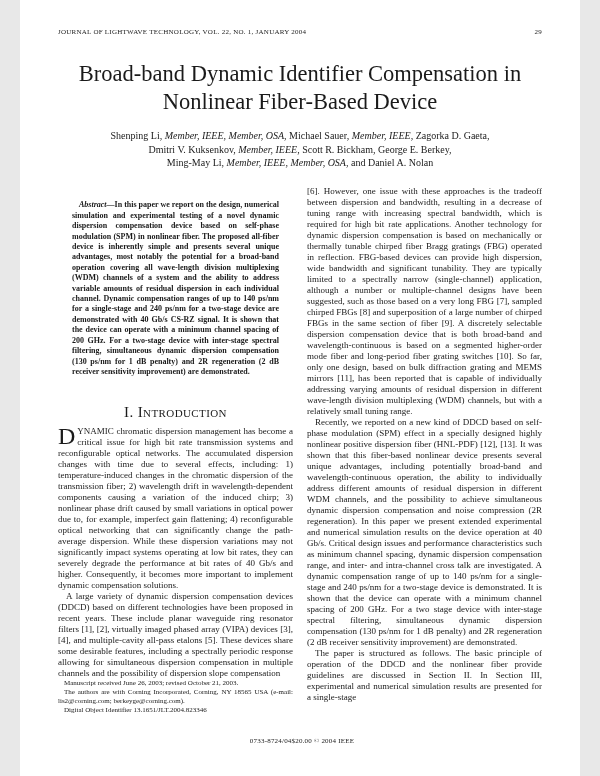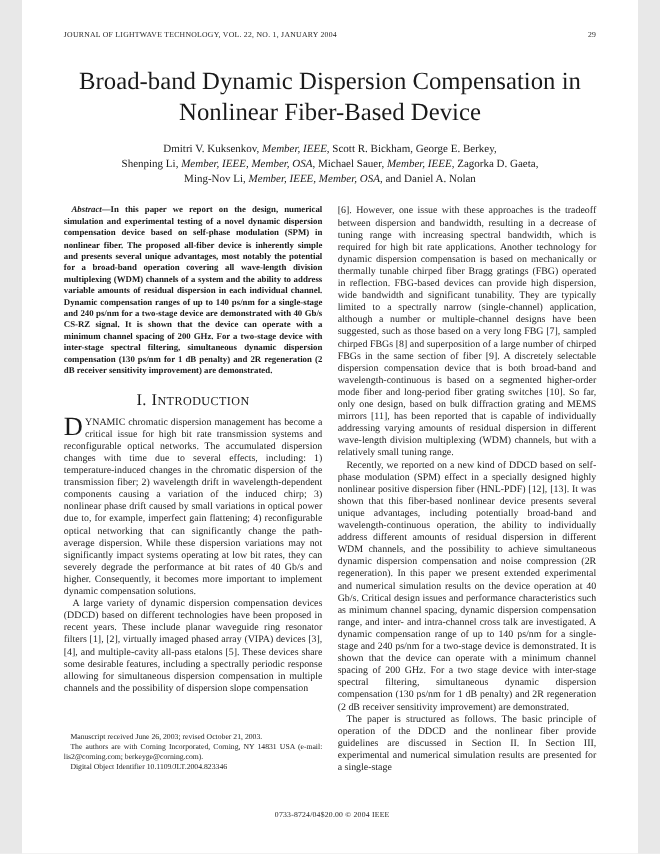--- a/index.html
+++ b/index.html
@@ -42,21 +42,21 @@
     gap: 14px;
     margin-top: 17px;
     text-align: justify;
   }
   .col {
     flex: 1;
     min-width: 0;
   }
   .col-left { display: flex; flex-direction: column; }
   .abstract {
-    margin: 0;
+    margin: 14px;
     font-size: 8px;
     font-weight: bold;
     line-height: 10.4px;
     text-indent: 7px;
   }
   .index-terms { margin-top: 9px; }
   .lead { font-style: italic; font-weight: bold; }
   .section-heading {
     margin: 13px 0 5px 0;
     text-align: center;
@@ -100,41 +100,41 @@
 <body>
 
 <div class="page">
 
   <header class="running-head">
     <span>JOURNAL OF LIGHTWAVE TECHNOLOGY, VOL. 22, NO. 1, JANUARY 2004</span>
     <span>29</span>
   </header>
 
   <h1 class="title">
-    <span class="tl">Broad-band Dynamic Dispersion Compensation in</span>
+    <span class="tl">Broad-band Dynamic Identifier Compensation in</span>
     <span class="tl">Nonlinear Fiber-Based Device</span>
   </h1>
 
   <div class="authors">
+    <div><span>Shenping Li, </span><em>Member, IEEE, Member, OSA</em><span>, Michael Sauer, </span><em>Member, IEEE</em><span>, Zagorka D. Gaeta,</span></div>
     <div><span>Dmitri V. Kuksenkov, </span><em>Member, IEEE</em><span>, Scott R. Bickham, George E. Berkey,</span></div>
-    <div><span>Shenping Li, </span><em>Member, IEEE, Member, OSA</em><span>, Michael Sauer, </span><em>Member, IEEE</em><span>, Zagorka D. Gaeta,</span></div>
-    <div><span>Ming-Nov Li, </span><em>Member, IEEE, Member, OSA</em><span>, and Daniel A. Nolan</span></div>
+    <div><span>Ming-May Li, </span><em>Member, IEEE, Member, OSA</em><span>, and Daniel A. Nolan</span></div>
   </div>
 
   <div class="columns">
 
     <div class="col col-left">
       <p class="abstract"><span class="lead">Abstract—</span><span>In this paper we report on the design, numerical simulation and experimental testing of a novel dynamic dispersion compensation device based on self-phase modulation (SPM) in nonlinear fiber. The proposed all-fiber device is inherently simple and presents several unique advantages, most notably the potential for a broad-band operation covering all wave-length division multiplexing (WDM) channels of a system and the ability to address variable amounts of residual dispersion in each individual channel. Dynamic compensation ranges of up to 140 ps/nm for a single-stage and 240 ps/nm for a two-stage device are demonstrated with 40 Gb/s CS-RZ signal. It is shown that the device can operate with a minimum channel spacing of 200 GHz. For a two-stage device with inter-stage spectral filtering, simultaneous dynamic dispersion compensation (130 ps/nm for 1 dB penalty) and 2R regeneration (2 dB receiver sensitivity improvement) are demonstrated.</span></p>
       <h2 class="section-heading">I. Introduction</h2>
       <p class="body-text"><span class="dropcap">D</span><span>YNAMIC chromatic dispersion management has become a critical issue for high bit rate transmission systems and reconfigurable optical networks. The accumulated dispersion changes with time due to several effects, including: 1) temperature-induced changes in the chromatic dispersion of the transmission fiber; 2) wavelength drift in wavelength-dependent components causing a variation of the induced chirp; 3) nonlinear phase drift caused by small variations in optical power due to, for example, imperfect gain flattening; 4) reconfigurable optical networking that can significantly change the path-average dispersion. While these dispersion variations may not significantly impact systems operating at low bit rates, they can severely degrade the performance at bit rates of 40 Gb/s and higher. Consequently, it becomes more important to implement dynamic compensation solutions.</span></p>
       <p class="body-text indent">A large variety of dynamic dispersion compensation devices (DDCD) based on different technologies have been proposed in recent years. These include planar waveguide ring resonator filters [1], [2], virtually imaged phased array (VIPA) devices [3], [4], and multiple-cavity all-pass etalons [5]. These devices share some desirable features, including a spectrally periodic response allowing for simultaneous dispersion compensation in multiple channels and the possibility of dispersion slope compensation</p>
       <div class="footnote">
         <p>Manuscript received June 26, 2003; revised October 21, 2003.</p>
-        <p>The authors are with Corning Incorporated, Corning, NY 14831 USA (e-mail: lis2@corning.com; berkeyge@corning.com).</p>
-        <p>Digital Object Identifier 10.1109/JLT.2004.823346</p>
+        <p>The authors are with Corning Incorporated, Corning, NY 18565 USA (e-mail: lis2@corning.com; berkeyge@corning.com).</p>
+        <p>Digital Object Identifier 13.1651/JLT.2004.823346</p>
       </div>
     </div>
 
     <div class="col">
       <p class="body-text">[6]. However, one issue with these approaches is the tradeoff between dispersion and bandwidth, resulting in a decrease of tuning range with increasing spectral bandwidth, which is required for high bit rate applications. Another technology for dynamic dispersion compensation is based on mechanically or thermally tunable chirped fiber Bragg gratings (FBG) operated in reflection. FBG-based devices can provide high dispersion, wide bandwidth and significant tunability. They are typically limited to a spectrally narrow (single-channel) application, although a number or multiple-channel designs have been suggested, such as those based on a very long FBG [7], sampled chirped FBGs [8] and superposition of a large number of chirped FBGs in the same section of fiber [9]. A discretely selectable dispersion compensation device that is both broad-band and wavelength-continuous is based on a segmented higher-order mode fiber and long-period fiber grating switches [10]. So far, only one design, based on bulk diffraction grating and MEMS mirrors [11], has been reported that is capable of individually addressing varying amounts of residual dispersion in different wave-length division multiplexing (WDM) channels, but with a relatively small tuning range.</p>
       <p class="body-text indent">Recently, we reported on a new kind of DDCD based on self-phase modulation (SPM) effect in a specially designed highly nonlinear positive dispersion fiber (HNL-PDF) [12], [13]. It was shown that this fiber-based nonlinear device presents several unique advantages, including potentially broad-band and wavelength-continuous operation, the ability to individually address different amounts of residual dispersion in different WDM channels, and the possibility to achieve simultaneous dynamic dispersion compensation and noise compression (2R regeneration). In this paper we present extended experimental and numerical simulation results on the device operation at 40 Gb/s. Critical design issues and performance characteristics such as minimum channel spacing, dynamic dispersion compensation range, and inter- and intra-channel cross talk are investigated. A dynamic compensation range of up to 140 ps/nm for a single-stage and 240 ps/nm for a two-stage device is demonstrated. It is shown that the device can operate with a minimum channel spacing of 200 GHz. For a two stage device with inter-stage spectral filtering, simultaneous dynamic dispersion compensation (130 ps/nm for 1 dB penalty) and 2R regeneration (2 dB receiver sensitivity improvement) are demonstrated.</p>
       <p class="body-text indent">The paper is structured as follows. The basic principle of operation of the DDCD and the nonlinear fiber provide guidelines are discussed in Section II. In Section III, experimental and numerical simulation results are presented for a single-stage</p>
     </div>
 
   </div>

